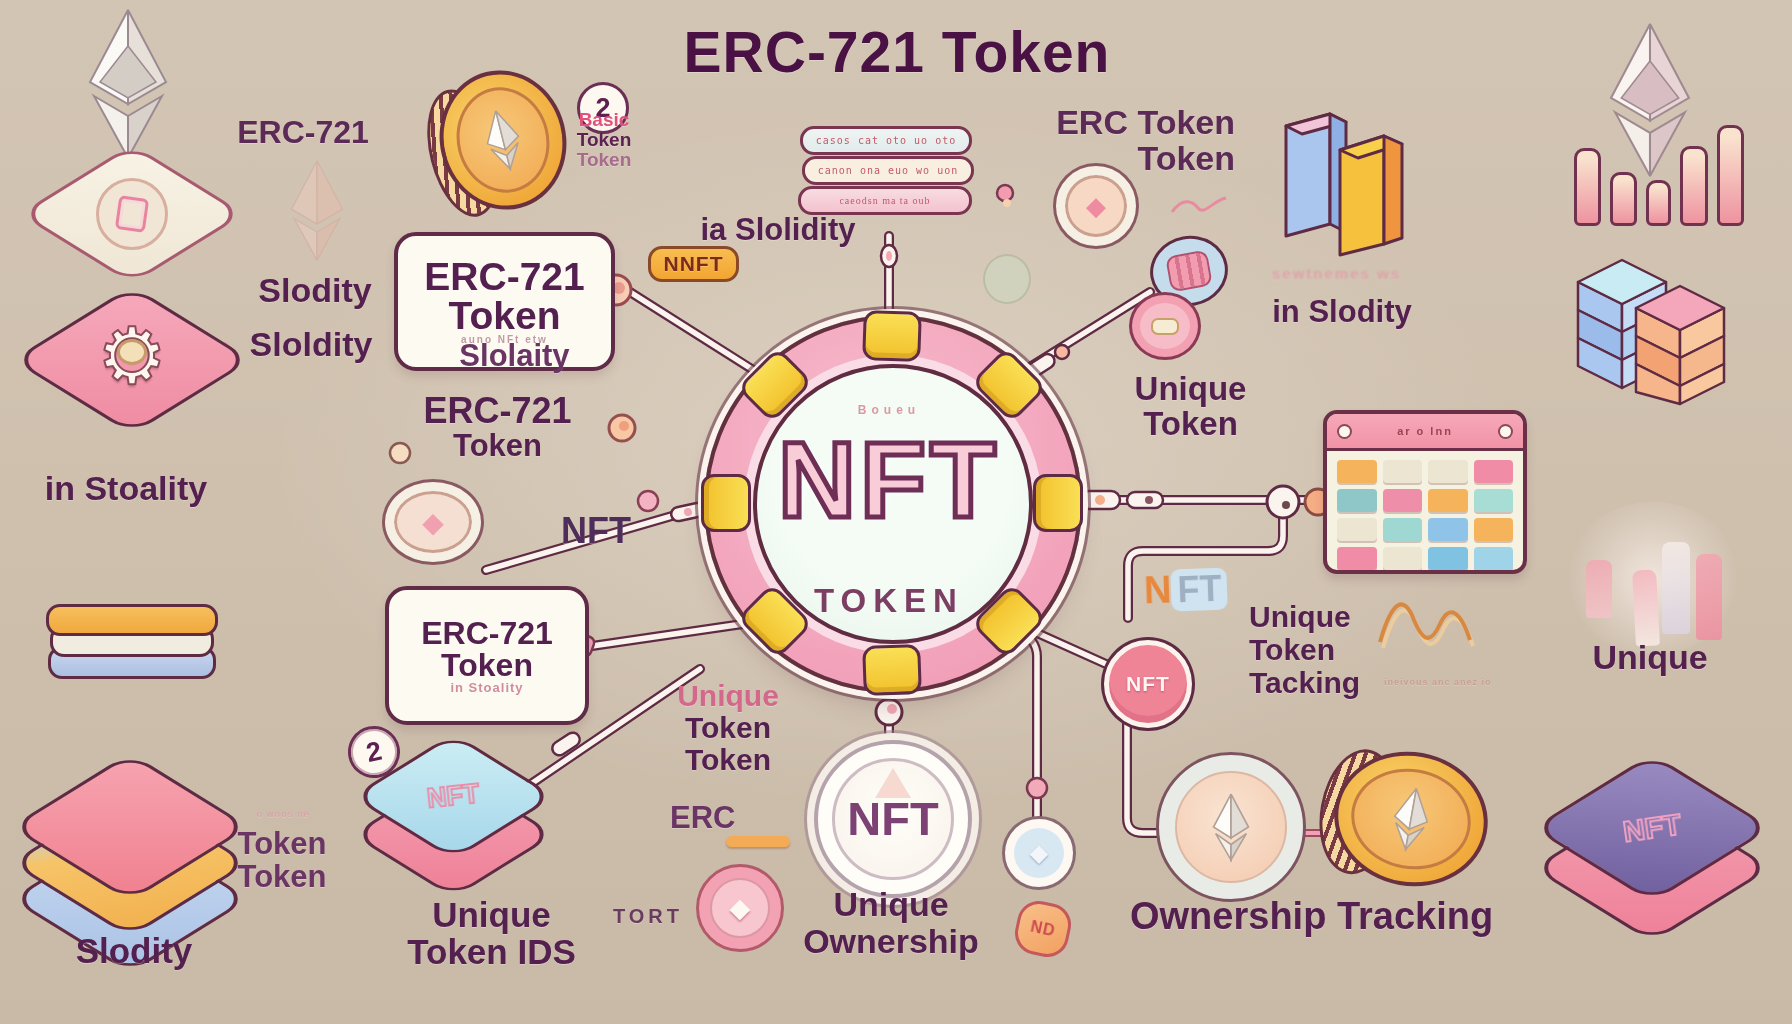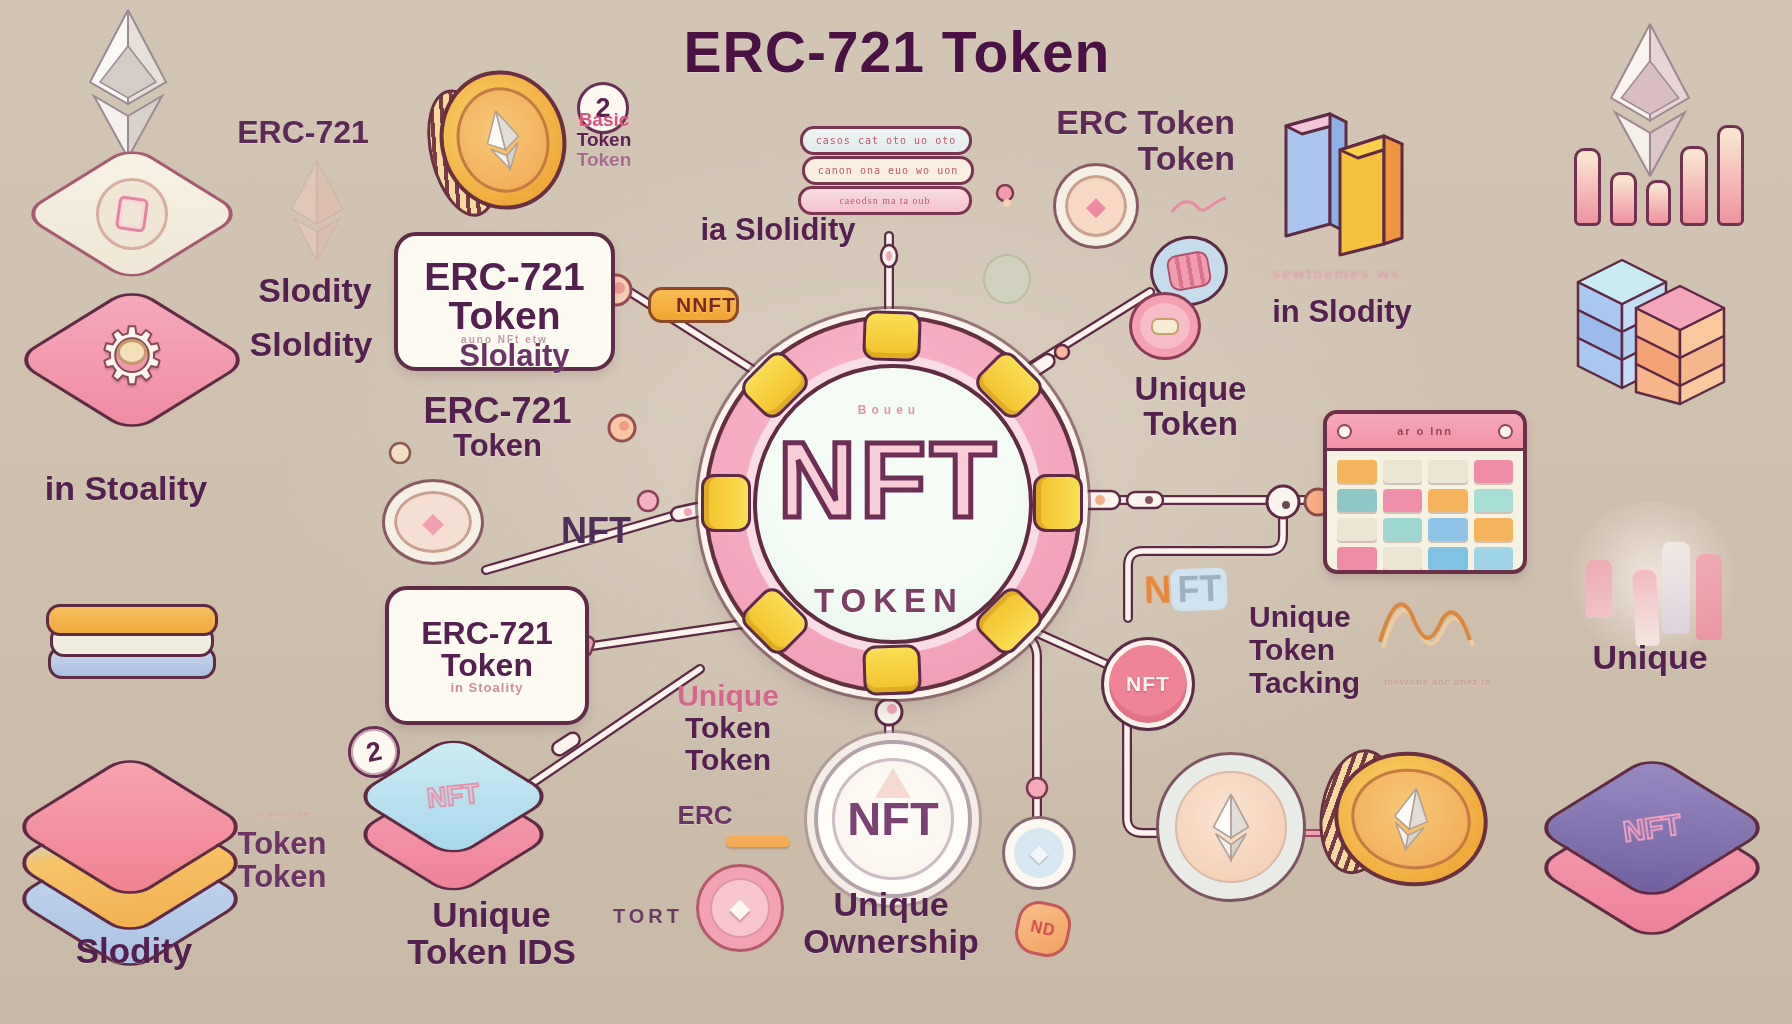--- a/index.html
+++ b/index.html
@@ -280,21 +280,21 @@
     <span style="color:#5c2150;">Token</span>
     <span class="softpink">Token</span>
   </div>
 
   <div class="card" style="left:394px; top:232px; width:213px; height:131px;">
     <div class="lbl" style="position:static; font-size:39px; line-height:1;">ERC-721</div>
     <div class="lbl" style="position:static; font-size:39px; line-height:1;">Token</div>
     <div class="lbl garb" style="position:static; font-size:10px; color:#b88a96; letter-spacing:2px;">auno NFt etw</div>
   </div>
   <div class="pill" style="left:648px; top:246px; width:85px; height:30px; background:linear-gradient(180deg,#f8bd50,#f2a532);
-              z-index:5; display:flex; align-items:center; justify-content:flex-end; border-color:#8a4a28;margin-top:41px;">
+              z-index:5; display:flex; align-items:center; justify-content:center; border-color:#8a4a28;">
     <span class="lbl" style="position:static; font-size:21px; color:#7c2a1e; letter-spacing:1px;">NNFT</span>
   </div>
 
   <div class="lbl" style="left:452px; top:340px; width:125px; font-size:31px; color:#6a3464;">Slolaity</div>
   <div class="lbl" style="left:420px; top:392px; width:155px;">
     <span style="font-size:36px;">ERC-721</span>
     <span style="font-size:31px;">Token</span>
   </div>
 
   <div class="abs" style="left:798px; top:126px; width:175px; height:96px; z-index:5;">
@@ -471,21 +471,21 @@
     <span>Unique</span>
     <span>Token IDS</span>
   </div>
 
   <div class="lbl" style="left:668px; top:680px; width:120px; font-size:30px;">
     <span class="pinktxt">Unique</span>
     <span>Token</span>
     <span>Token</span>
   </div>
 
-  <div class="lbl" style="left:670px; top:802px; width:70px; font-size:26px; text-align:center; color:#6a3464;">ERC</div>
+  <div class="lbl" style="left:670px; top:802px; width:70px; font-size:31px; text-align:left; color:#6a3464;">ERC</div>
   <div class="abs" style="left:726px; top:836px; width:64px; height:11px; border-radius:6px; background:#f3ab56;
               box-shadow:0 2px 2px rgba(150,90,40,.4); z-index:4;"></div>
   <div class="lbl" style="left:608px; top:906px; width:80px; font-size:20px; letter-spacing:4px; color:#6a3a60;">TORT</div>
 
   <div class="abs" style="left:696px; top:864px; width:82px; height:82px; border-radius:50%; background:#f2a2b2;
               border:3px solid #b25a6a; z-index:4; display:flex; align-items:center; justify-content:center;">
     <div style="position:absolute; inset:11px; border-radius:50%; background:#f7c6ce; border:2px solid #dc98a4;"></div>
     <span style="position:relative; font-size:27px; color:#fdf8f2; text-shadow:0 2px 2px rgba(180,90,110,.6);">◆</span>
   </div>
 
@@ -542,14 +542,15 @@
                   background:radial-gradient(circle at 45% 40%, #f6c878, #f2a850);"></div>
       <svg width="42" height="66" viewBox="0 0 40 64" style="position:relative;">
         <polygon points="20,2 4,32 20,42" fill="#fdfcf8" stroke="#b0a098" stroke-width="1.5"></polygon>
         <polygon points="20,2 36,32 20,42" fill="#e2ddd6" stroke="#b0a098" stroke-width="1.5"></polygon>
         <polygon points="6,38 20,48 20,62" fill="#f4f1ea" stroke="#b0a098" stroke-width="1.5"></polygon>
         <polygon points="34,38 20,48 20,62" fill="#d8d2c8" stroke="#b0a098" stroke-width="1.5"></polygon>
       </svg>
     </div>
   </div>
 
+  <div class="lbl" style="left:1130px; top:896px; width:360px; font-size:38px;">Ownership Tracking</div>
 
 </div>
 
 </body></html>

